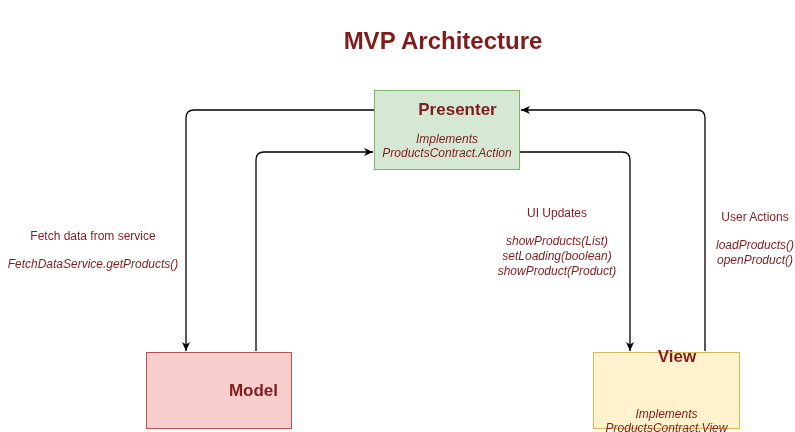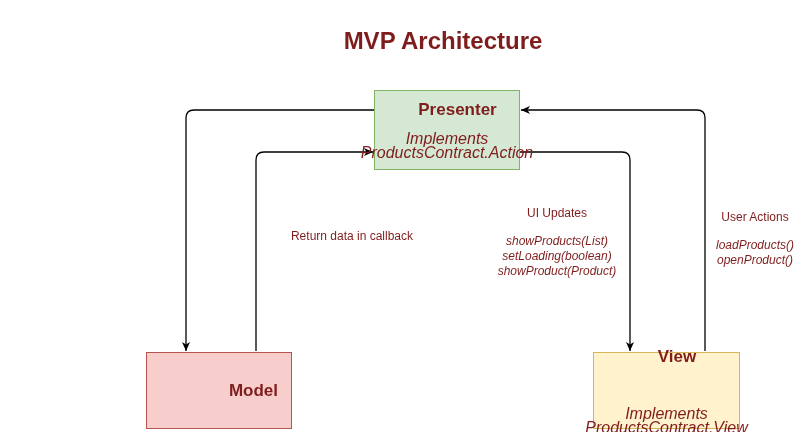--- a/index.html
+++ b/index.html
@@ -45,21 +45,21 @@
   .node-presenter { left: 374px; top: 90px;  width: 146px; height: 80px; }
   .node-model     { left: 146px; top: 352px; width: 146px; height: 77px; }
   .node-view      { left: 593px; top: 352px; width: 147px; height: 77px; gap: 28px; }
   .node-title {
     font-size: 17px;
     font-weight: bold;
     line-height: 19px;
     margin-left: 21px;
   }
   .node-sub {
-    font-size: 16px;
+    font-size: 12px;
     font-style: italic;
     line-height: 14px;
     margin-top: 13px;
   }
   .edge-label {
     position: absolute;
     text-align: center;
     font-size: 12px;
     line-height: 15px;
   }
@@ -103,24 +103,27 @@
 
   <div class="node node-view" style="background-color: rgb(255, 242, 204); border-color: rgb(214, 182, 86);">
     <div class="node-title">View</div>
     <div class="node-sub">
       <div>Implements</div>
       <div>ProductsContract.View</div>
     </div>
   </div>
 
   <div class="edge-label lbl-fetch">
+    <div class="edge-caption">Fetch data from service</div>
+    <div class="edge-methods">
+      <div>FetchDataService.getProducts()</div>
+    </div>
   </div>
 
   <div class="edge-label lbl-return">
-    <div class="edge-caption">Return data in callback</div>
   </div>
 
   <div class="edge-label lbl-ui">
     <div class="edge-caption">UI Updates</div>
     <div class="edge-methods">
       <div>showProducts(List)</div>
       <div>setLoading(boolean)</div>
       <div>showProduct(Product)</div>
     </div>
   </div>

